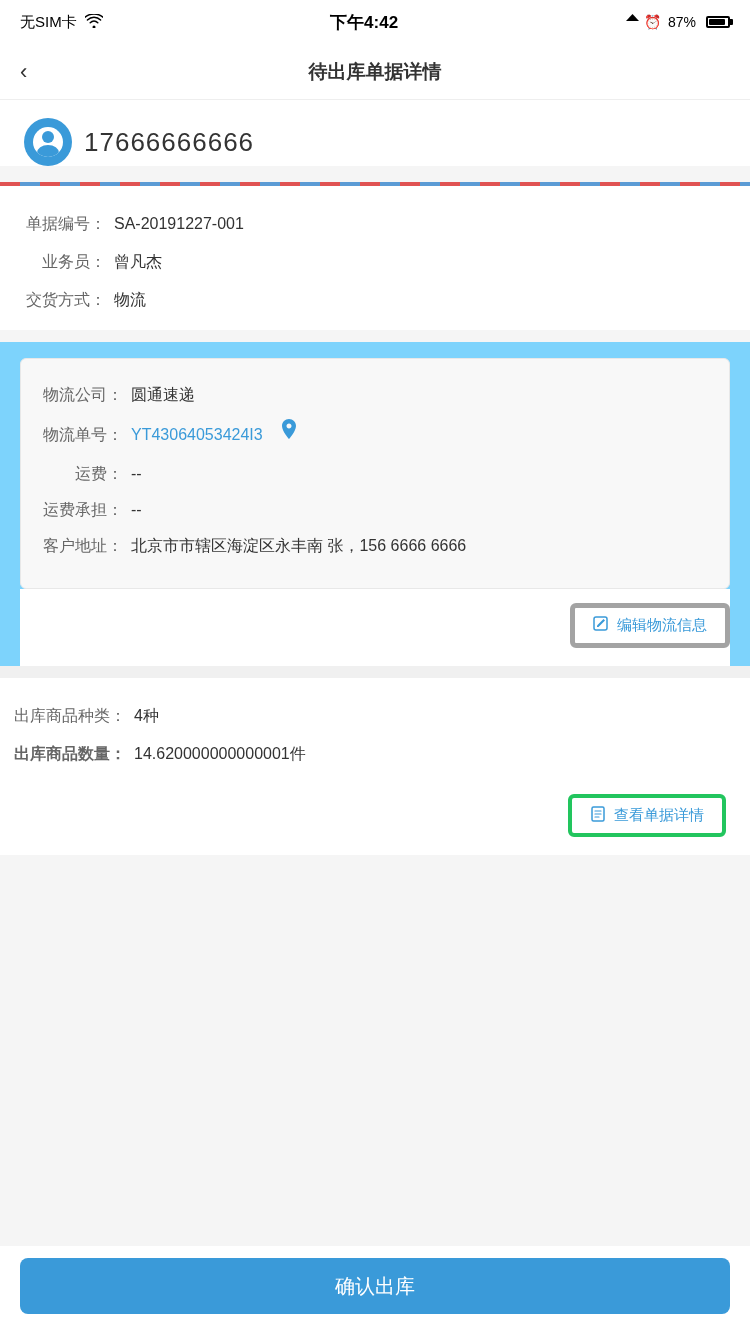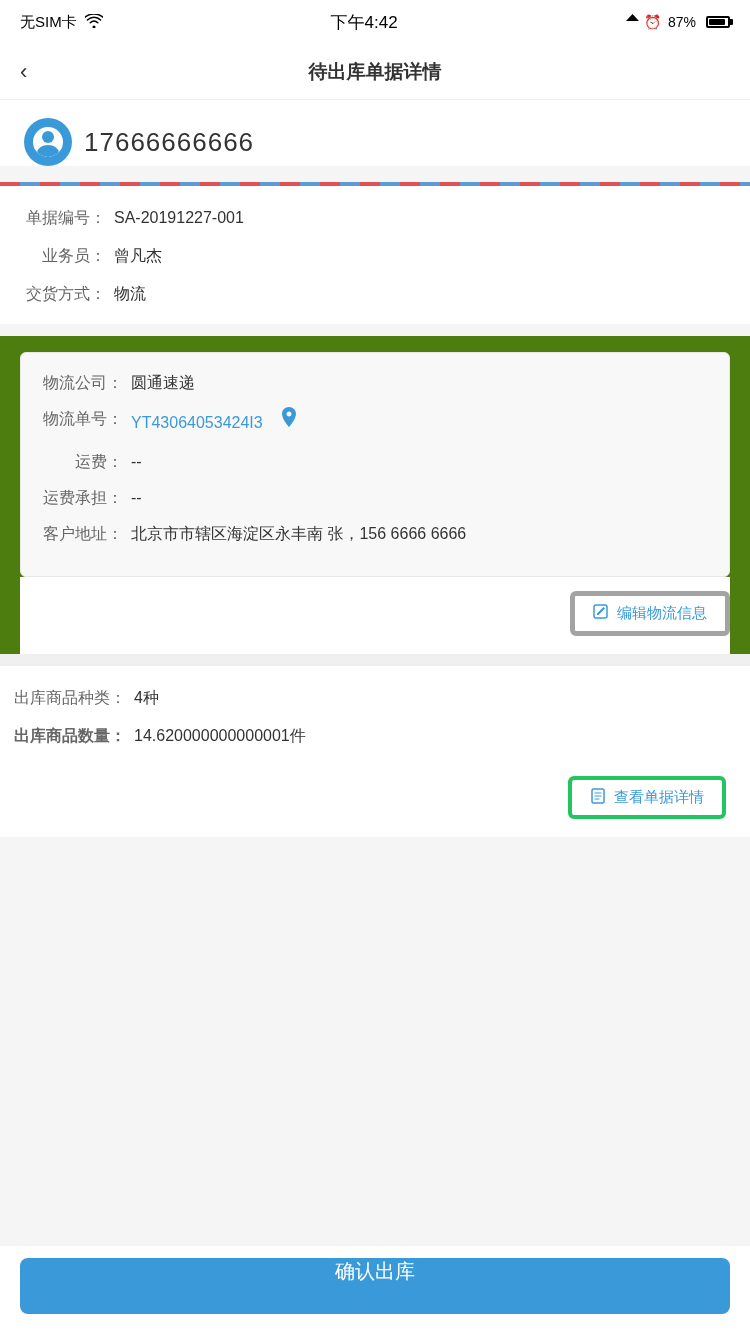--- a/index.html
+++ b/index.html
@@ -19,21 +19,21 @@
       height: 44px;
       display: flex;
       align-items: center;
       justify-content: space-between;
       padding: 0 20px;
       font-size: 15px;
       font-weight: 500;
       color: #000;
     }
     .status-left { display: flex; align-items: center; gap: 8px; }
-    .status-center { font-size: 17px; font-weight: 400; }
+    .status-center { font-size: 17px; font-weight: 700; }
     .status-right { display: flex; align-items: center; gap: 6px; font-size: 14px; }
     .battery-icon {
       display: inline-block;
       width: 24px;
       height: 12px;
       border: 2px solid #000;
       border-radius: 2px;
       position: relative;
       margin-left: 4px;
     }
@@ -153,24 +153,25 @@
     }
 
     
     .section {
       background: #fff;
       margin-top: 12px;
       padding: 20px 24px;
     }
     .info-row {
       display: flex;
-      align-items: flex-start;
+      align-items: center;
       margin-bottom: 14px;
       font-size: 16px;
       line-height: 1.5;
+      margin-top: 6px;
     }
     .info-row:last-child { margin-bottom: 0; }
     .info-label {
       color: #666;
       min-width: 90px;
       text-align: right;
       flex-shrink: 0;
       padding-right: 8px;
     }
     .info-value {
@@ -261,21 +262,21 @@
       width: 100%;
       background: #3a9ad9;
       color: #fff;
       border: none;
       border-radius: 8px;
       height: 56px;
       font-size: 20px;
       font-weight: 500;
       cursor: pointer;
       display: flex;
-      align-items: flex-start;
+      align-items: center;
       justify-content: center;
     }
   </style>
 </head>
 <body>
 
 <div class="status-bar">
   <div class="status-left">
     <span>无SIM卡</span>
     <span>
@@ -324,21 +325,21 @@
   <div class="info-row">
     <span class="info-label">业务员：</span>
     <span class="info-value">曾凡杰</span>
   </div>
   <div class="info-row">
     <span class="info-label">交货方式：</span>
     <span class="info-value">物流</span>
   </div>
 </div>
 
-<div style="background:#4d7c0f; margin-top:12px; padding: 16px 20px 0 20px;">
+<div style="background:#7dd3fc; margin-top:12px; padding: 16px 20px 0 20px;">
   <div class="card-section">
     <div class="info-row">
       <span class="info-label">物流公司：</span>
       <span class="info-value">圆通速递</span>
     </div>
     <div class="info-row">
       <span class="info-label">物流单号：</span>
       <span class="info-value blue-link">
         <span>YT43064053424I3</span>
         <span>

